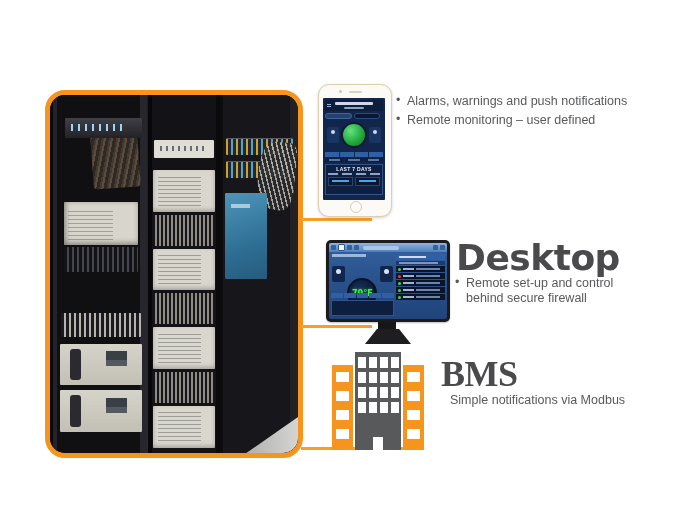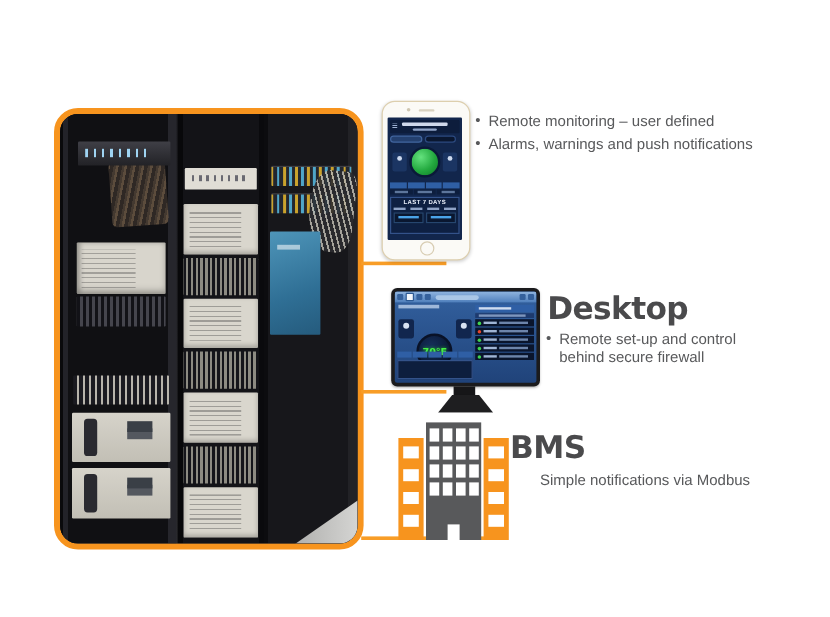--- a/index.html
+++ b/index.html
@@ -118,23 +118,23 @@
   .p-bottom .stats div{flex:1;height:7px;background:#0a1730;border:1px solid #26466f;position:relative;}
   .p-bottom .stats div::after{content:"";position:absolute;left:15%;top:2px;width:70%;height:2px;background:#4aa3e8;}
   
   .bullets{list-style:none;margin:0;padding:0;color:#58595B;font-size:12.5px;line-height:15px;}
   .bullets li{position:relative;padding-left:11px;margin-bottom:3.5px;}
   .bullets li::before{content:"•";position:absolute;left:0;top:-1px;color:#58595B;}
   .mobile-bullets{position:absolute;left:396px;top:94px;width:254px;}
   .desktop-bullets{position:absolute;left:455px;top:276px;width:178px;}
   
   .headline{position:absolute;font-family:"DejaVu Sans",sans-serif;font-weight:bold;
-    color:#4A4A4C;font-size:26px;letter-spacing:-.5px;line-height:26px;}
+    color:#4A4A4C;font-size:36px;letter-spacing:-.5px;line-height:26px;}
   .hl-desktop{left:456px;top:245px;}
-  .hl-bms{left:425px;top:361px;}
+  .hl-bms{left:441px;top:361px;font-family:Liberation Serif, serif;}
   .bms-sub{position:absolute;left:450px;top:393px;font-size:12.5px;color:#58595B;}
   
   .monitor{position:absolute;left:326px;top:240px;width:124px;height:82px;
     background:#1b1b1d;border-radius:5px;padding:3px;box-sizing:border-box;
     box-shadow:0 1px 2px rgba(0,0,0,.25);}
   .mon-screen{width:100%;height:100%;background:linear-gradient(#33619f,#20437a);
     border-radius:2px;overflow:hidden;display:flex;flex-direction:column;}
   .mon-toolbar{height:9px;background:linear-gradient(#8fb4df,#4f7fbc);
     display:flex;align-items:center;gap:2px;padding:0 2px;flex:none;}
   .mon-toolbar .ic{width:5px;height:5px;background:#35619c;border-radius:1px;}
@@ -261,22 +261,22 @@
       <div class="stats">
         <div></div>
         <div></div>
       </div>
     </div>
   </div>
   <div class="phone-home"></div>
 </div>
 
 <ul class="bullets mobile-bullets">
+  <li>Alarms, warnings and push notifications</li>
   <li>Remote monitoring – user defined</li>
-  <li>Alarms, warnings and push notifications</li>
 </ul>
 
 <div class="monitor">
   <div class="mon-screen">
     <div class="mon-toolbar">
       <div class="ic"></div>
       <div class="ic active"></div>
       <div class="ic"></div>
       <div class="ic"></div>
       <div class="field"></div>

